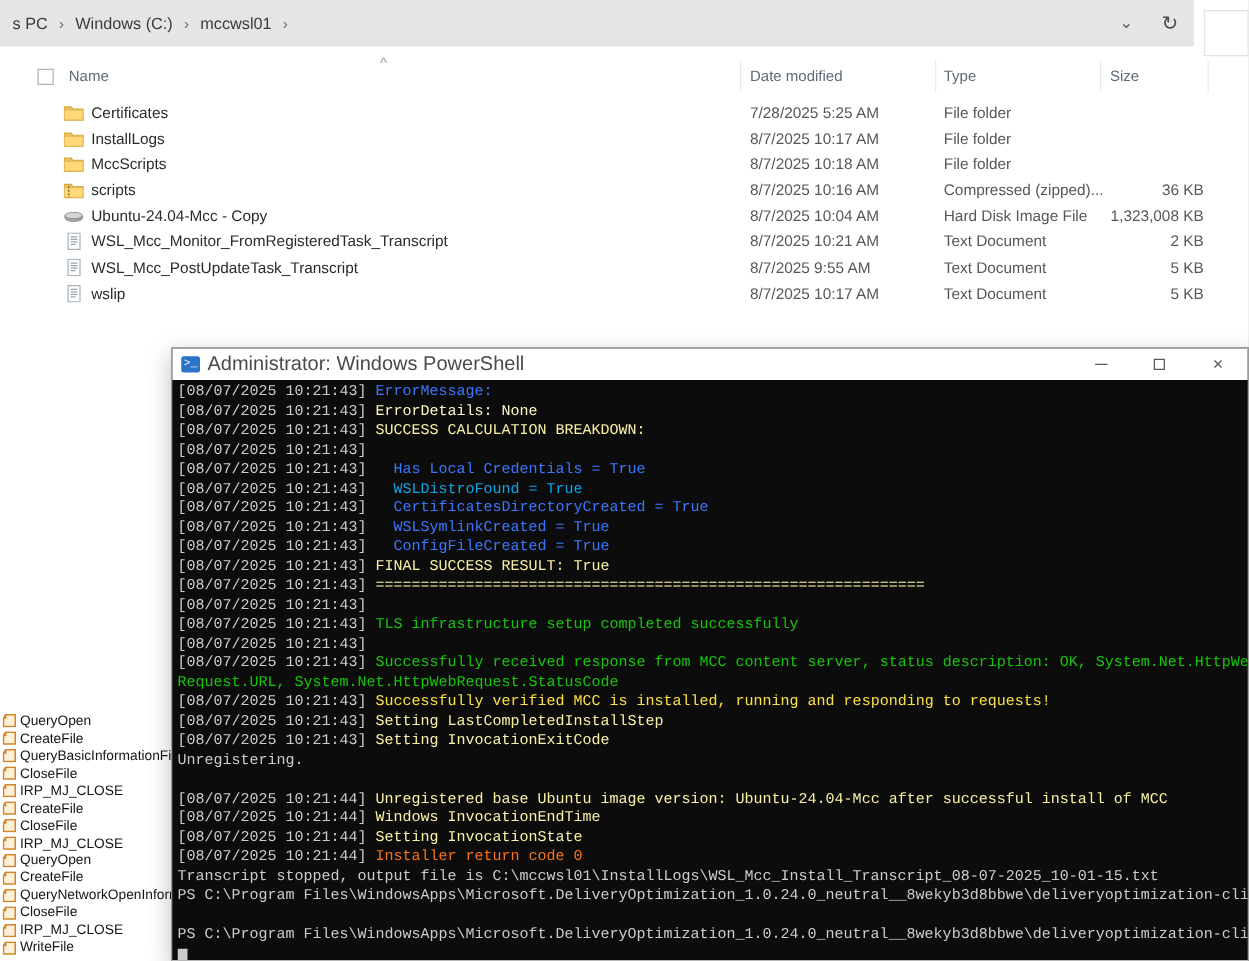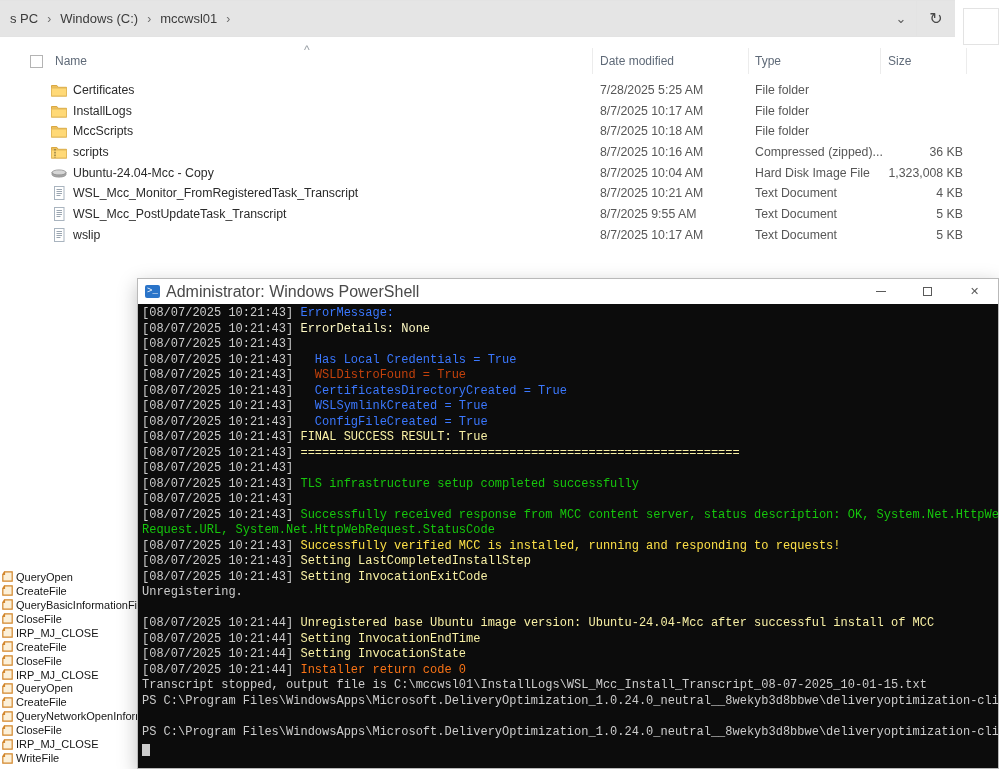--- a/index.html
+++ b/index.html
@@ -155,21 +155,21 @@
           <g stroke="#9aa5b0" stroke-width="1">
             <line x1="5.5" y1="3.5" x2="11" y2="3.5"></line>
             <line x1="5.5" y1="5.5" x2="11" y2="5.5"></line>
             <line x1="5.5" y1="7.5" x2="11" y2="7.5"></line>
             <line x1="5.5" y1="9.5" x2="9.5" y2="9.5"></line>
           </g>
         </svg></span>
       <span class="fname">WSL_Mcc_Monitor_FromRegisteredTask_Transcript</span>
       <span class="fdate">8/7/2025 10:21 AM</span>
       <span class="ftype">Text Document</span>
-      <span class="fsize">4 KB</span>
+      <span class="fsize">2 KB</span>
     </div>
     <div class="frow">
       <span class="ficon"><svg width="16" height="14" viewBox="0 0 16 14">
           <rect x="3.5" y="0.5" width="9.5" height="13" fill="#ffffff" stroke="#a9b4bf" stroke-width="1"></rect>
           <g stroke="#9aa5b0" stroke-width="1">
             <line x1="5.5" y1="3.5" x2="11" y2="3.5"></line>
             <line x1="5.5" y1="5.5" x2="11" y2="5.5"></line>
             <line x1="5.5" y1="7.5" x2="11" y2="7.5"></line>
             <line x1="5.5" y1="9.5" x2="9.5" y2="9.5"></line>
           </g>
@@ -309,40 +309,41 @@
           <span class="glyph-max"></span>
         </div>
       <div class="ps-btn">
           <span class="glyph-close">✕</span>
         </div>
     </div>
   </div>
   <div id="console">
       <div class="cline"><span style="color: rgb(204, 204, 204);">[08/07/2025 10:21:43] </span><span style="color: rgb(59, 120, 255);">ErrorMessage:</span></div>
       <div class="cline"><span style="color: rgb(204, 204, 204);">[08/07/2025 10:21:43] </span><span style="color: #fef9c3;">ErrorDetails: None</span></div>
+      <div class="cline"><span style="color: rgb(204, 204, 204);">[08/07/2025 10:21:43] </span><span style="color: rgb(249, 241, 165);">SUCCESS CALCULATION BREAKDOWN:</span></div>
       <div class="cline"><span style="color: rgb(204, 204, 204);">[08/07/2025 10:21:43]</span></div>
       <div class="cline"><span style="color: rgb(204, 204, 204);">[08/07/2025 10:21:43] </span><span style="color: rgb(59, 120, 255);">  Has Local Credentials = True</span></div>
-      <div class="cline"><span style="color: rgb(204, 204, 204);">[08/07/2025 10:21:43] </span><span style="color: #c2410c;">  WSLDistroFound = True</span></div>
+      <div class="cline"><span style="color: rgb(204, 204, 204);">[08/07/2025 10:21:43] </span><span style="color: #0ea5e9;">  WSLDistroFound = True</span></div>
       <div class="cline"><span style="color: rgb(204, 204, 204);">[08/07/2025 10:21:43] </span><span style="color: rgb(59, 120, 255);">  CertificatesDirectoryCreated = True</span></div>
       <div class="cline"><span style="color: rgb(204, 204, 204);">[08/07/2025 10:21:43] </span><span style="color: rgb(59, 120, 255);">  WSLSymlinkCreated = True</span></div>
       <div class="cline"><span style="color: rgb(204, 204, 204);">[08/07/2025 10:21:43] </span><span style="color: rgb(59, 120, 255);">  ConfigFileCreated = True</span></div>
       <div class="cline"><span style="color: rgb(204, 204, 204);">[08/07/2025 10:21:43] </span><span style="color: rgb(249, 241, 165);">FINAL SUCCESS RESULT: True</span></div>
       <div class="cline"><span style="color: rgb(204, 204, 204);">[08/07/2025 10:21:43] </span><span style="color: rgb(249, 241, 165);">=============================================================</span></div>
       <div class="cline"><span style="color: rgb(204, 204, 204);">[08/07/2025 10:21:43]</span></div>
       <div class="cline"><span style="color: rgb(204, 204, 204);">[08/07/2025 10:21:43] </span><span style="color: rgb(22, 198, 12);">TLS infrastructure setup completed successfully</span></div>
       <div class="cline"><span style="color: rgb(204, 204, 204);">[08/07/2025 10:21:43]</span></div>
       <div class="cline"><span style="color: rgb(204, 204, 204);">[08/07/2025 10:21:43] </span><span style="color: rgb(22, 198, 12);">Successfully received response from MCC content server, status description: OK, System.Net.HttpWeb</span></div>
       <div class="cline"><span style="color: rgb(22, 198, 12);">Request.URL, System.Net.HttpWebRequest.StatusCode</span></div>
       <div class="cline"><span style="color: rgb(204, 204, 204);">[08/07/2025 10:21:43] </span><span style="color: #fde047;">Successfully verified MCC is installed, running and responding to requests!</span></div>
       <div class="cline"><span style="color: rgb(204, 204, 204);">[08/07/2025 10:21:43] </span><span style="color: rgb(249, 241, 165);">Setting LastCompletedInstallStep</span></div>
       <div class="cline"><span style="color: rgb(204, 204, 204);">[08/07/2025 10:21:43] </span><span style="color: rgb(249, 241, 165);">Setting InvocationExitCode</span></div>
       <div class="cline"><span style="color: rgb(204, 204, 204);">Unregistering.</span></div>
       <div class="cline"></div>
       <div class="cline"><span style="color: rgb(204, 204, 204);">[08/07/2025 10:21:44] </span><span style="color: rgb(249, 241, 165);">Unregistered base Ubuntu image version: Ubuntu-24.04-Mcc after successful install of MCC</span></div>
-      <div class="cline"><span style="color: rgb(204, 204, 204);">[08/07/2025 10:21:44] </span><span style="color: rgb(249, 241, 165);">Setting InvocationEndTime</span></div>
+      <div class="cline"><span style="color: rgb(204, 204, 204);">[08/07/2025 10:21:44] </span><span style="color: rgb(249, 241, 165);">Windows InvocationEndTime</span></div>
       <div class="cline"><span style="color: rgb(204, 204, 204);">[08/07/2025 10:21:44] </span><span style="color: rgb(249, 241, 165);">Setting InvocationState</span></div>
       <div class="cline"><span style="color: rgb(204, 204, 204);">[08/07/2025 10:21:44] </span><span style="color: #f97316;">Installer return code 0</span></div>
       <div class="cline"><span style="color: rgb(204, 204, 204);">Transcript stopped, output file is C:\mccwsl01\InstallLogs\WSL_Mcc_Install_Transcript_08-07-2025_10-01-15.txt</span></div>
       <div class="cline"><span style="color: rgb(204, 204, 204);">PS C:\Program Files\WindowsApps\Microsoft.DeliveryOptimization_1.0.24.0_neutral__8wekyb3d8bbwe\deliveryoptimization-cli&gt;</span></div>
       <div class="cline"></div>
       <div class="cline"><span style="color: rgb(204, 204, 204);">PS C:\Program Files\WindowsApps\Microsoft.DeliveryOptimization_1.0.24.0_neutral__8wekyb3d8bbwe\deliveryoptimization-cli&gt;</span></div>
       <div class="cline"><span class="cursor-block"></span></div>
     </div>
 </div>
 

